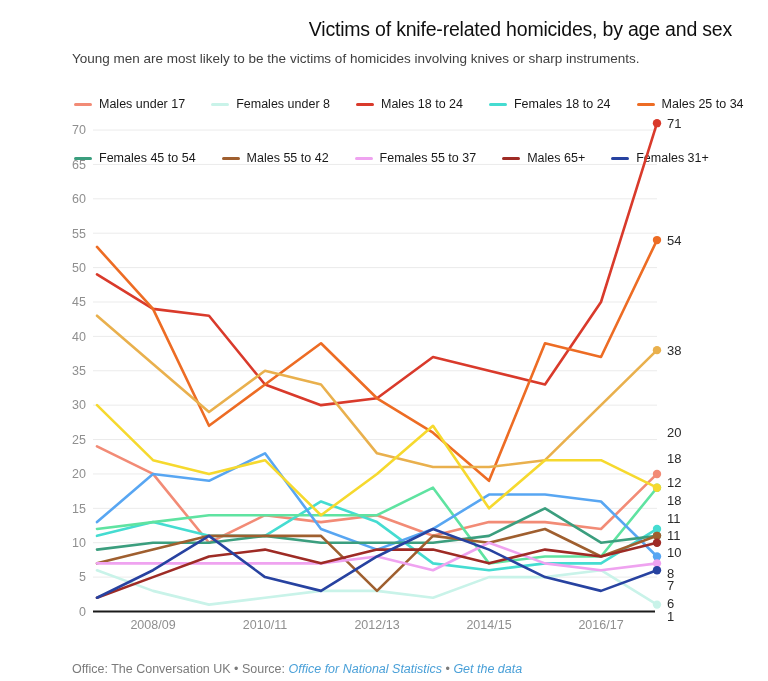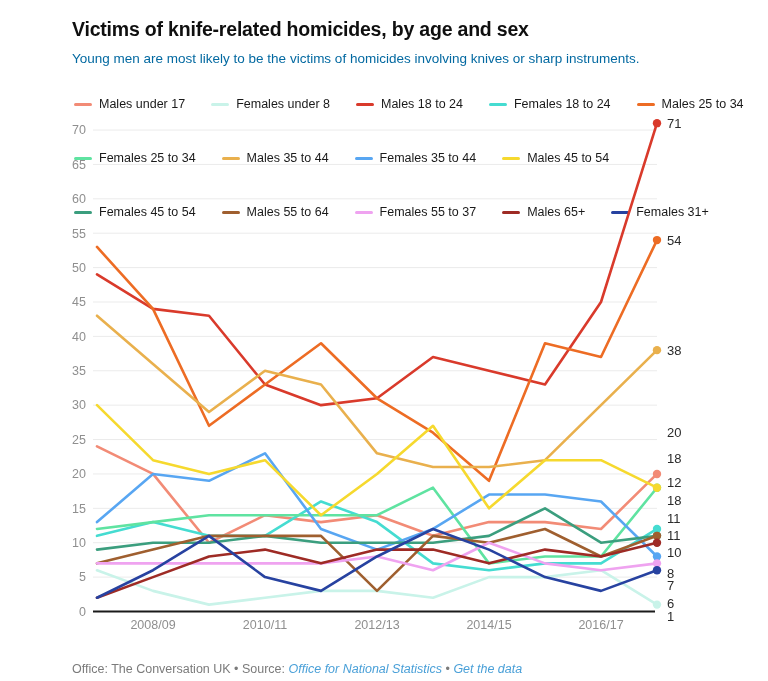--- a/index.html
+++ b/index.html
@@ -2,25 +2,25 @@
 <html><head>
 <meta charset="utf-8">
 <style>
   html,body { margin:0; padding:0; }
   body {
     width:768px; height:681px; position:relative; background:#ffffff;
     font-family:"Liberation Sans", sans-serif; overflow:hidden;
   }
   .title {
     position:absolute; left:72px; top:5px; width:660px;
-    font-size:19.5px; font-weight:700; color:#0f0f0f; letter-spacing:-0.2px;
+    font-size:19.5px; font-weight:400; color:#0f0f0f; letter-spacing:-0.2px;text-align:right;
   }
   .subtitle {
     position:absolute; left:72px; top:37px; width:680px;
-    font-size:13.5px; color:#0369a1;
+    font-size:13.5px; color:#404040;
   }
   .legend {
     position:absolute; left:74px; top:61px; width:650px;
     display:flex; flex-direction:column; gap:4px;
   }
   .legend-row { display:flex; column-gap:26px; }
   .legend-item {
     display:flex; align-items:center; gap:7px;
     font-size:12.5px; color:#1a1a1a; white-space:nowrap;margin-top:36px;
   }
@@ -57,44 +57,26 @@
         <span class="swatch" style="background: rgb(69, 220, 209);"></span>
         <span>Females 18 to 24</span>
       </span>
       <span class="legend-item">
         <span class="swatch" style="background: rgb(237, 108, 36);"></span>
         <span>Males 25 to 34</span>
       </span>
     </div>
     <div class="legend-row">
       <span class="legend-item">
-        <span class="swatch" style="background: rgb(95, 227, 161);"></span>
-        <span>Females 25 to 34</span>
-      </span>
-      <span class="legend-item">
-        <span class="swatch" style="background: rgb(233, 176, 77);"></span>
-        <span>Males 35 to 44</span>
-      </span>
-      <span class="legend-item">
-        <span class="swatch" style="background: rgb(88, 166, 242);"></span>
-        <span>Females 35 to 44</span>
-      </span>
-      <span class="legend-item">
-        <span class="swatch" style="background: rgb(246, 217, 46);"></span>
-        <span>Males 45 to 54</span>
-      </span>
-    </div>
-    <div class="legend-row">
-      <span class="legend-item">
         <span class="swatch" style="background: rgb(59, 158, 126);"></span>
         <span>Females 45 to 54</span>
       </span>
       <span class="legend-item">
         <span class="swatch" style="background: rgb(159, 95, 47);"></span>
-        <span>Males 55 to 64</span>
+        <span>Males 55 to 42</span>
       </span>
       <span class="legend-item">
         <span class="swatch" style="background: rgb(239, 163, 240);"></span>
         <span>Females 55 to 37</span>
       </span>
       <span class="legend-item">
         <span class="swatch" style="background: rgb(158, 43, 37);"></span>
         <span>Males 65+</span>
       </span>
       <span class="legend-item">

